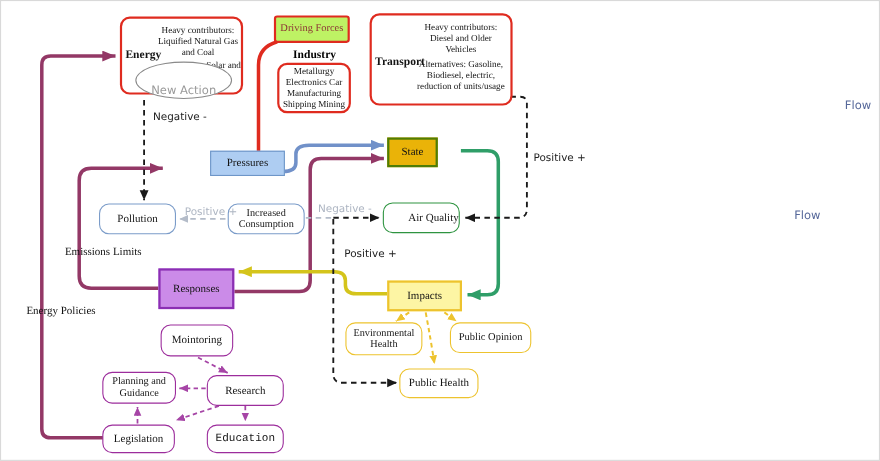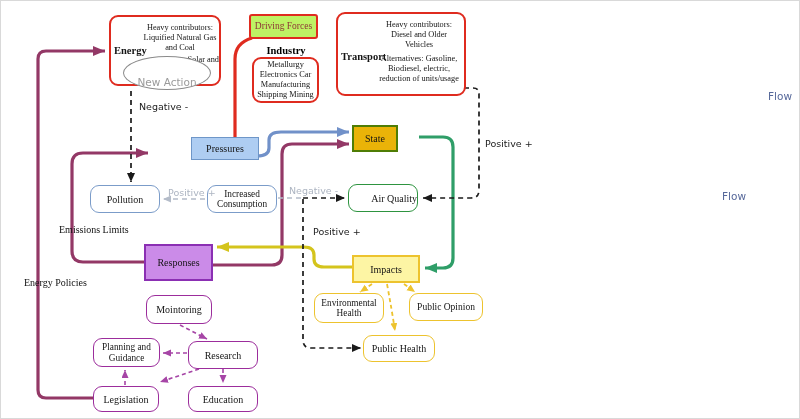--- a/index.html
+++ b/index.html
@@ -202,21 +202,21 @@
     <div style="font-size:9.3px;">
       <div>Planning and</div>
       <div>Guidance</div>
     </div>
   </div>
 
   <div class="node purple-border rounded" style="left:92px;top:385px;width:66px;height:26px;">
     <span>Legislation</span>
   </div>
 
-  <div class="node purple-border rounded" style="left:187px;top:385px;width:70px;height:26px;">
+  <div class="node purple-border rounded" style="left:187px;top:385px;width:70px;height:26px;font-family:Liberation Mono, monospace;">
     <span>Education</span>
   </div>
 
   <div class="lbl hand" style="left:138px;top:100px;">Negative -</div>
   <div class="lbl hand gray" style="left:167px;top:186px;">Positive +</div>
   <div class="lbl hand gray" style="left:288px;top:184px;">Negative -</div>
   <div class="lbl hand" style="left:484px;top:137px;">Positive +</div>
   <div class="lbl hand" style="left:312px;top:225px;">Positive +</div>
   <div class="lbl serif-lbl" style="left:58px;top:223px;">Emissions Limits</div>
   <div class="lbl serif-lbl" style="left:23px;top:276px;">Energy Policies</div>

